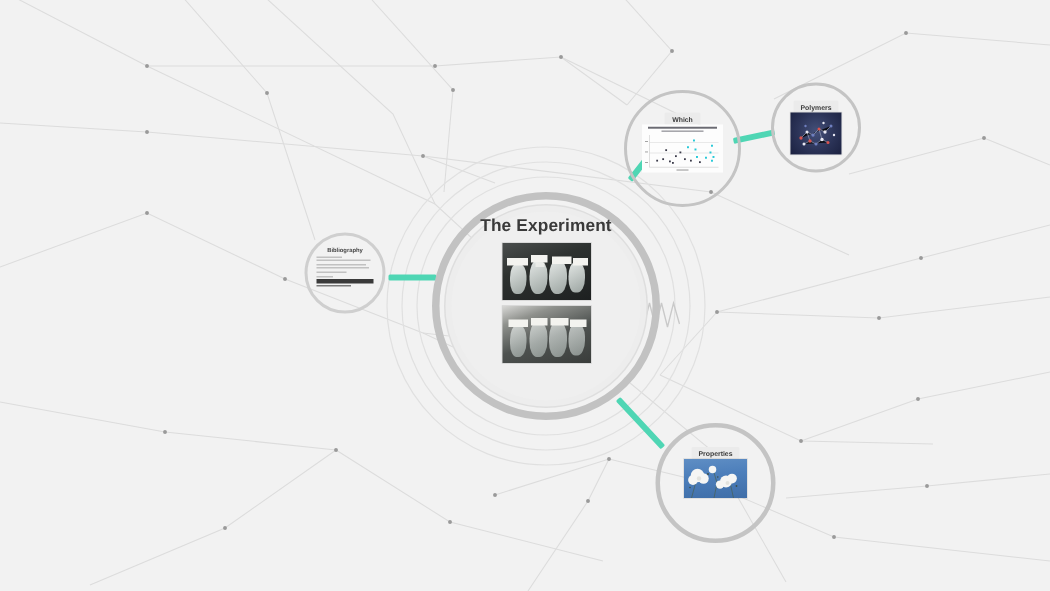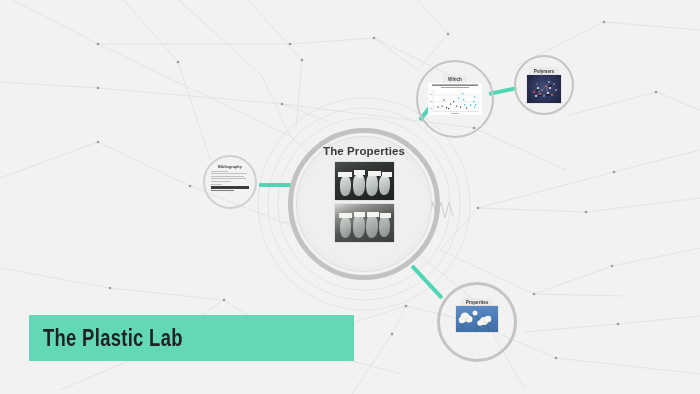--- a/index.html
+++ b/index.html
@@ -165,21 +165,21 @@
 
   <svg id="squiggle" viewBox="0 0 30 24">
     <path d="M1 2 L5 20 L9 4 L13 20 L17 4 L21 20 L25 4 L29 18" stroke="#c9c9c9" stroke-width="0.9" fill="none"></path>
   </svg>
 
   <div id="center-node" class="node">
     <div class="ring1"></div>
     <div class="ring2"></div>
     <div class="ring3"></div>
     <div class="center-content">
-      <div class="center-title">The Properties</div>
+      <div class="center-title">The Experiment</div>
 
       <div class="photo p1">
         <div class="rock" style="left:5px;top:14px;width:11px;height:20px;"></div>
         <div class="rock" style="left:18px;top:12px;width:12px;height:22px;"></div>
         <div class="rock" style="left:31px;top:12px;width:12px;height:22px;"></div>
         <div class="rock" style="left:44px;top:13px;width:11px;height:20px;"></div>
         <div class="lbl" style="left:3px;top:10px;width:14px;height:5px;"></div>
         <div class="lbl" style="left:19px;top:8px;width:11px;height:5px;"></div>
         <div class="lbl" style="left:33px;top:9px;width:13px;height:5px;"></div>
         <div class="lbl" style="left:47px;top:10px;width:10px;height:5px;"></div>
@@ -329,17 +329,14 @@
         <div class="bibline" style="width:88%"></div>
         <div class="bibline" style="width:92%"></div>
         <div class="bibline" style="width:52%"></div>
         <div class="bibline" style="width:30%;margin-top:2px;"></div>
         <div class="bibhi" style="width:100%"></div>
         <div class="biblink"></div>
       </div>
     </div>
   </div>
 
-  <div id="banner">
-    <span class="btxt">The Plastic Lab</span>
-  </div>
 
 </div>
 
 </body></html>

